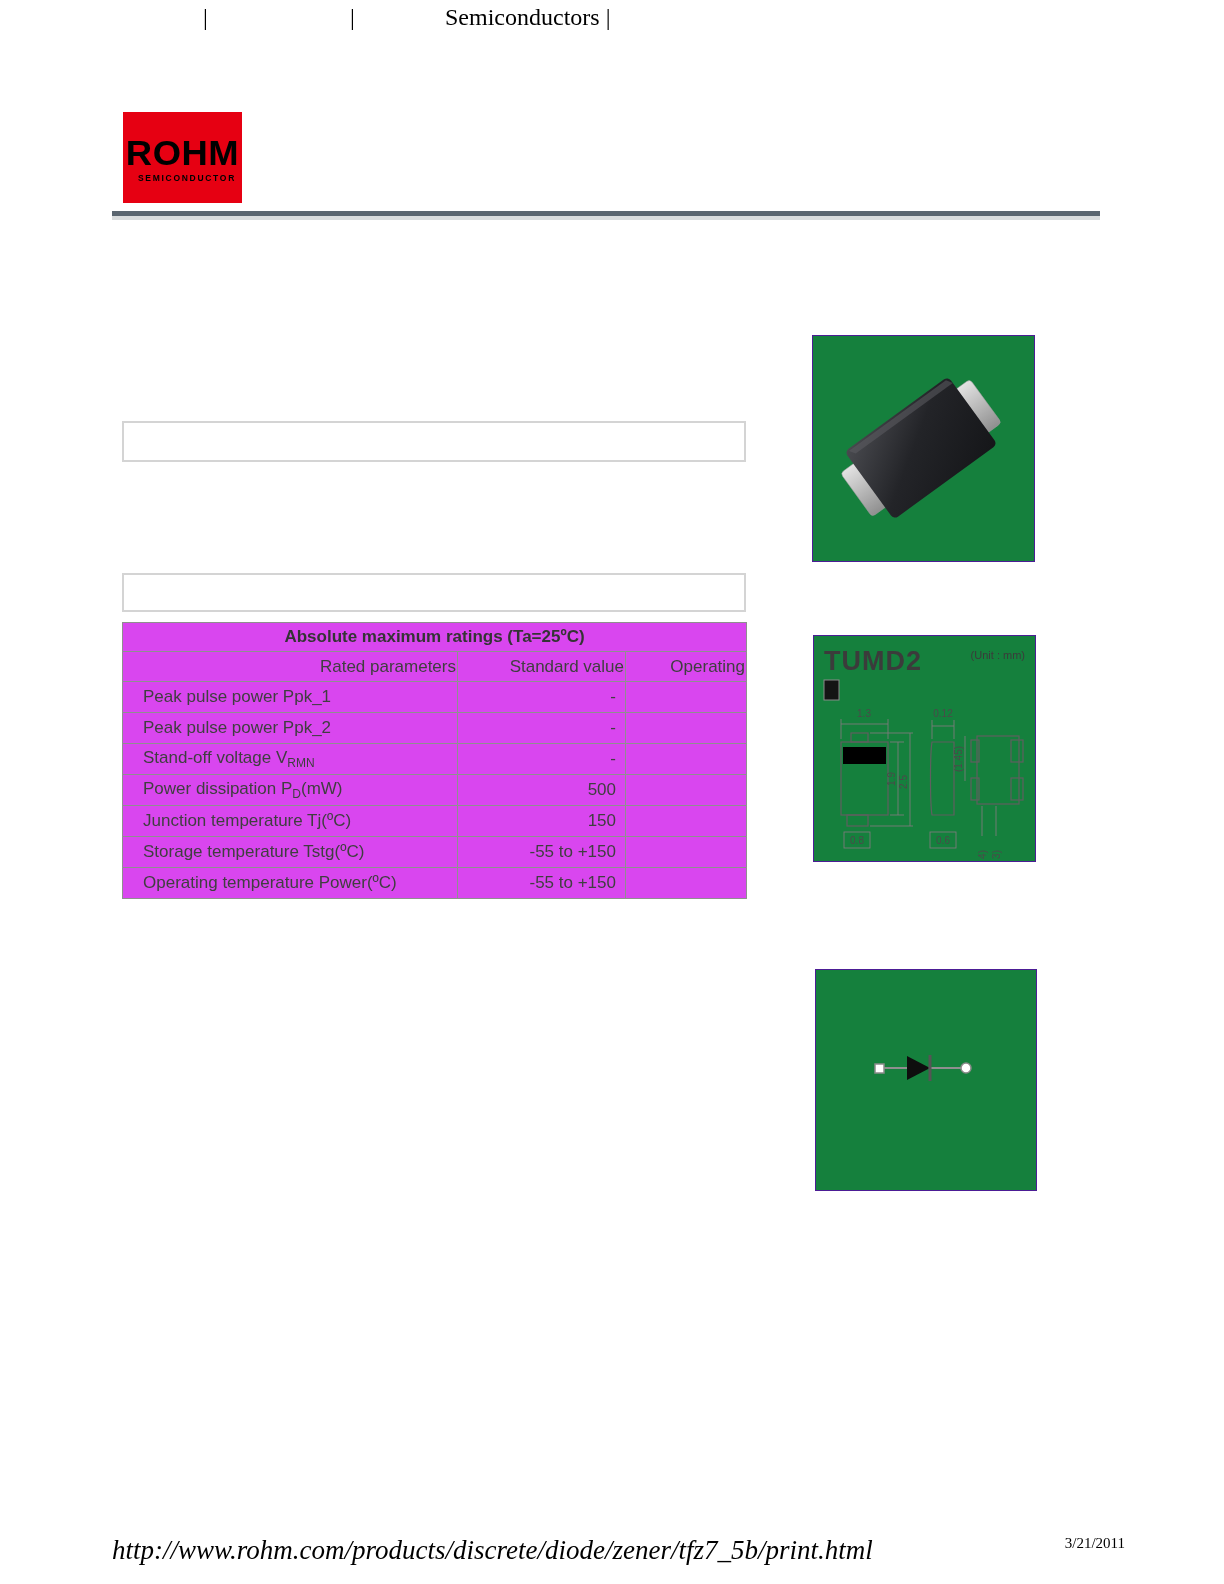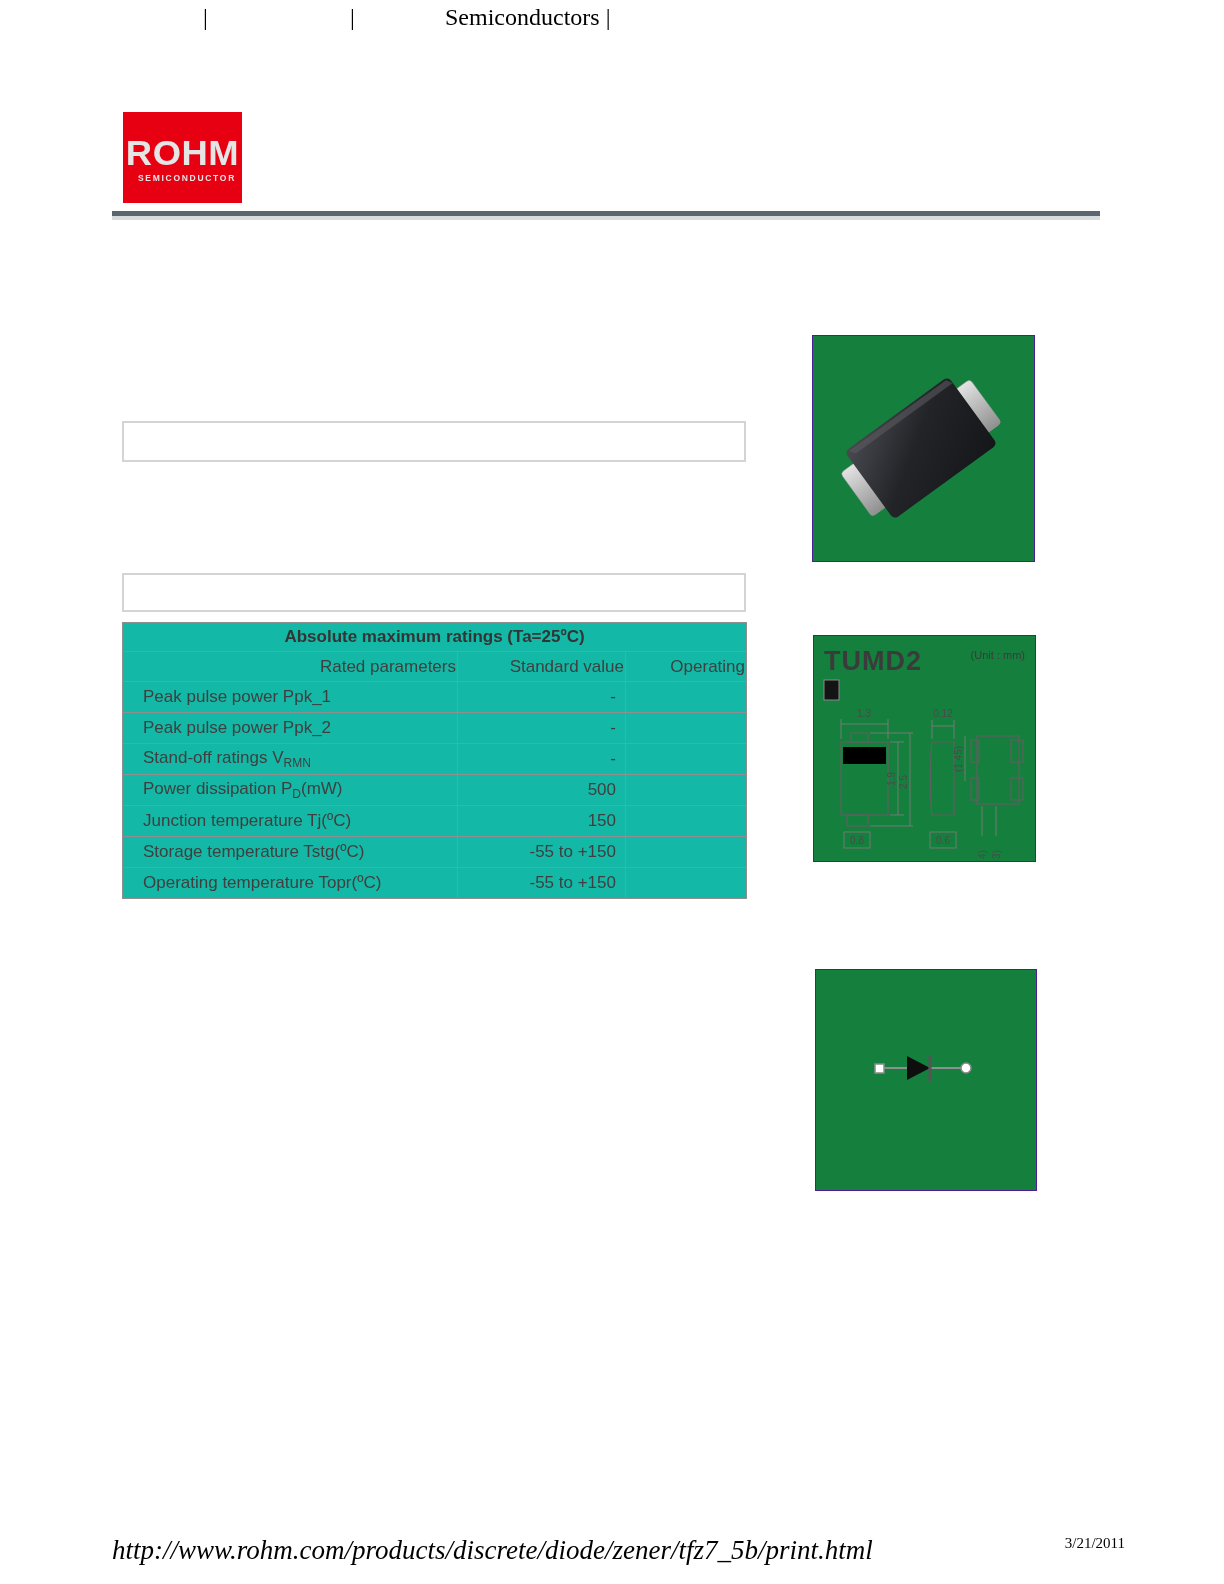--- a/index.html
+++ b/index.html
@@ -8,41 +8,41 @@
     font-family:"Liberation Sans", sans-serif; overflow:hidden;
   }
   
   .serif-text {
     position:absolute; font-family:"Liberation Serif", serif;
     font-size:24px; color:#000; white-space:nowrap;
   }
   
   .logo {
     position:absolute; left:123px; top:112px; width:119px; height:91px;
-    background:#e60012; color:#e5e5e5; text-align:center;
+    background:#e60012; color:#000000; text-align:center;
   }
   .logo-rohm {
     margin-top:24px; font-weight:bold; font-size:35px; line-height:34px;
     letter-spacing:0.5px; transform:scaleX(1.04); transform-origin:center;
   }
   .logo-sub { margin-top:3px; font-weight:bold; font-size:8.5px; letter-spacing:1.7px;padding-left:9px; }
   
   .divider-dark  { position:absolute; left:112px; top:211px; width:988px; height:5px; background:#5b6670; }
   .divider-light { position:absolute; left:112px; top:216px; width:988px; height:4px; background:#d9dcdd; }
   
   .empty-box { position:absolute; background:#fff; border:2px solid #d4d4d4; }
   #box1 { left:122px; top:421px; width:620px; height:37px; }
   #box2 { left:122px; top:573px; width:620px; height:35px; }
   
   table.ratings {
     position:absolute; left:122px; top:622px; width:624px;
     border-collapse:collapse; table-layout:fixed;
     font-size:17px; color:#3f3f3f;
   }
-  table.ratings th, table.ratings td { border:1px solid #8f8f8f; background:#14b8a6; }
+  table.ratings th, table.ratings td { border:1px solid #8f8f8f; background:#d946ef; }
   table.ratings th.title { height:26px; font-weight:bold; font-size:17px; text-align:center; color:#343434; }
   table.ratings th.colhead { height:27px; font-weight:normal; text-align:right; }
   table.ratings td { height:28px; }
   table.ratings td.param { text-align:left; padding-left:20px; }
   table.ratings td.value { text-align:right; padding-right:9px; }
   table.ratings sub { font-size:12px; }
   
   .panel { position:absolute; background:#15803d; border:1px solid #4c1d95; }
   #photo-panel   { left:812px; top:335px;  width:221px; height:225px; }
   #drawing-panel { left:813px; top:635px;  width:221px; height:225px; }
@@ -93,41 +93,41 @@
           <td class="param"><span>Peak pulse power Ppk_1</span></td>
           <td class="value">-</td>
           <td class="cond"></td>
         </tr>
         <tr>
           <td class="param"><span>Peak pulse power Ppk_2</span></td>
           <td class="value">-</td>
           <td class="cond"></td>
         </tr>
         <tr>
-          <td class="param"><span>Stand-off ratings V</span><sub>RMN</sub></td>
+          <td class="param"><span>Stand-off voltage V</span><sub>RMN</sub></td>
           <td class="value">-</td>
           <td class="cond"></td>
         </tr>
         <tr>
           <td class="param"><span>Power dissipation P</span><sub>D</sub><span>(mW)</span></td>
           <td class="value">500</td>
           <td class="cond"></td>
         </tr>
         <tr>
           <td class="param"><span>Junction temperature Tj(ºC)</span></td>
           <td class="value">150</td>
           <td class="cond"></td>
         </tr>
         <tr>
           <td class="param"><span>Storage temperature Tstg(ºC)</span></td>
           <td class="value">-55 to +150</td>
           <td class="cond"></td>
         </tr>
         <tr>
-          <td class="param"><span>Operating temperature Topr(ºC)</span></td>
+          <td class="param"><span>Operating temperature Power(ºC)</span></td>
           <td class="value">-55 to +150</td>
           <td class="cond"></td>
         </tr>
       </tbody>
   </table>
 
   <div class="panel" id="photo-panel">
     <svg viewBox="0 0 219 223" width="219" height="223">
       <defs>
         <linearGradient id="bodyGrad" x1="0" y1="0" x2="1" y2="1">

